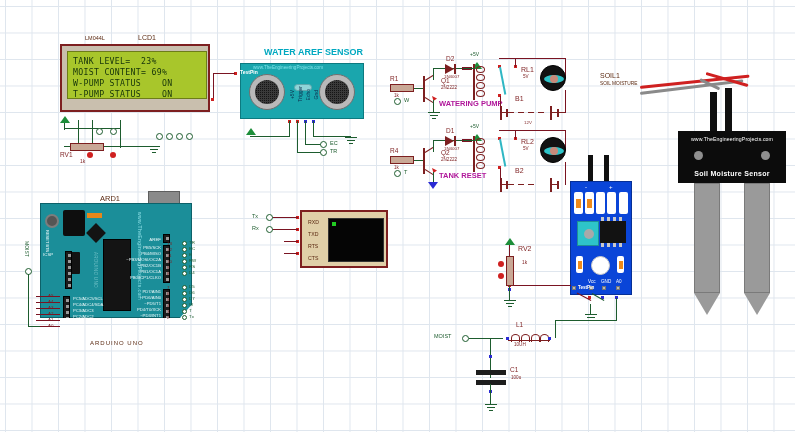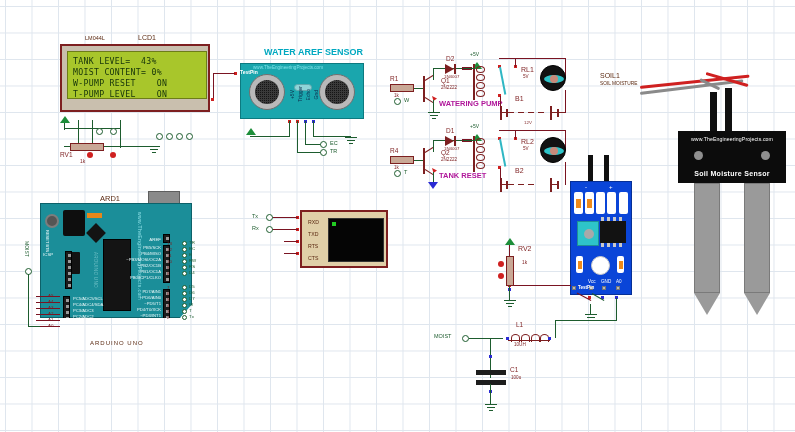--- a/index.html
+++ b/index.html
@@ -136,24 +136,24 @@
 </head>
 <body>
 
 <div id="canvas">
 
   <div class="lbl" style="left:85px; top:36px; font-size:5.5px; color:#5b2a12;">LM044L</div>
   <div class="lbl" style="left:138px; top:34px; font-size:7px; color:#5b2a12;">LCD1</div>
 
   <div id="lcd-body" class="abs">
     <div id="lcd-screen">
-      <div class="lcd-line" style="top:4px;">TANK LEVEL=  43%</div>
-      <div class="lcd-line" style="top:15px;">MOIST CONTENT= 0%</div>
-      <div class="lcd-line" style="top:26px;">W-PUMP RESET    ON</div>
-      <div class="lcd-line" style="top:37px;">T-PUMP LEVEL    ON</div>
+      <div class="lcd-line" style="top:4px;">TANK LEVEL=  23%</div>
+      <div class="lcd-line" style="top:15px;">MOIST CONTENT= 69%</div>
+      <div class="lcd-line" style="top:26px;">W-PUMP STATUS    ON</div>
+      <div class="lcd-line" style="top:37px;">T-PUMP STATUS    ON</div>
     </div>
     <div id="lcd-pinstrip"></div>
   </div>
 
   <div class="wire" style="left:64px; top:128px; width:56px; height:1.3px;"></div>
   <div class="wire" style="left:64px; top:120px; width:1.3px; height:10px;"></div>
   <div class="wire" style="left:78px; top:120px; width:1.3px; height:26px;"></div>
   <div class="wire" style="left:92px; top:120px; width:1.3px; height:28px;"></div>
   <div class="wire" style="left:120px; top:120px; width:1.3px; height:28px;"></div>
   <div class="wire" style="left:64px; top:146px; width:90px; height:1.3px;"></div>

